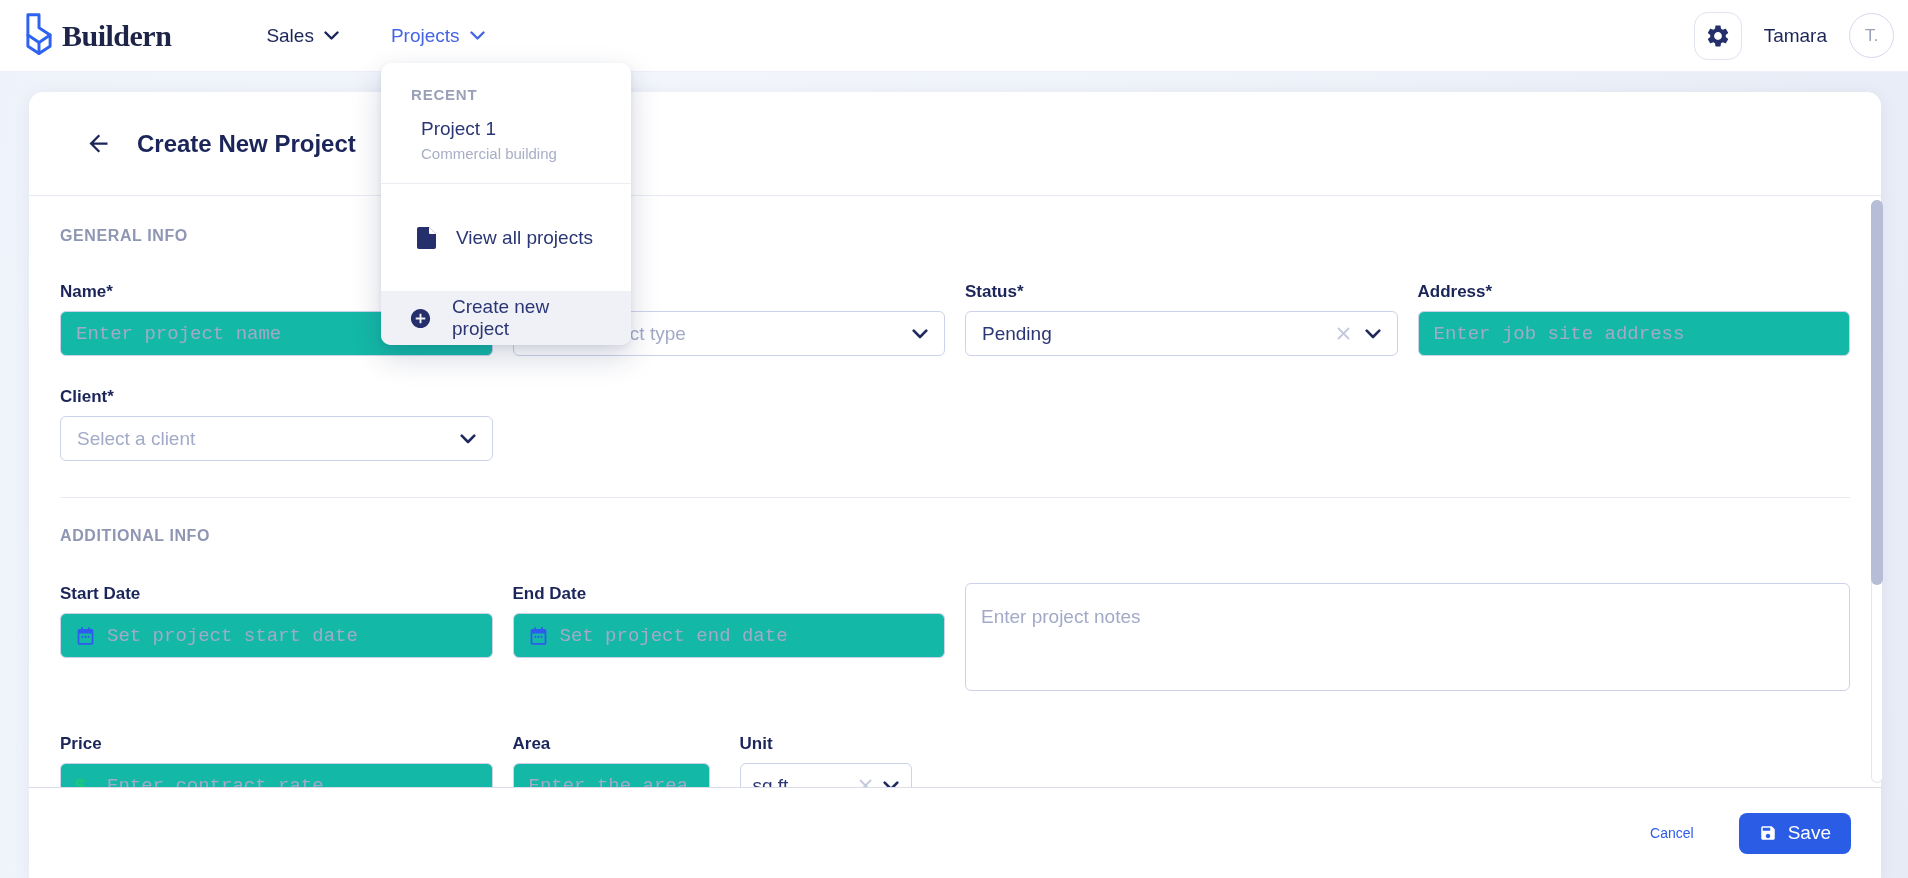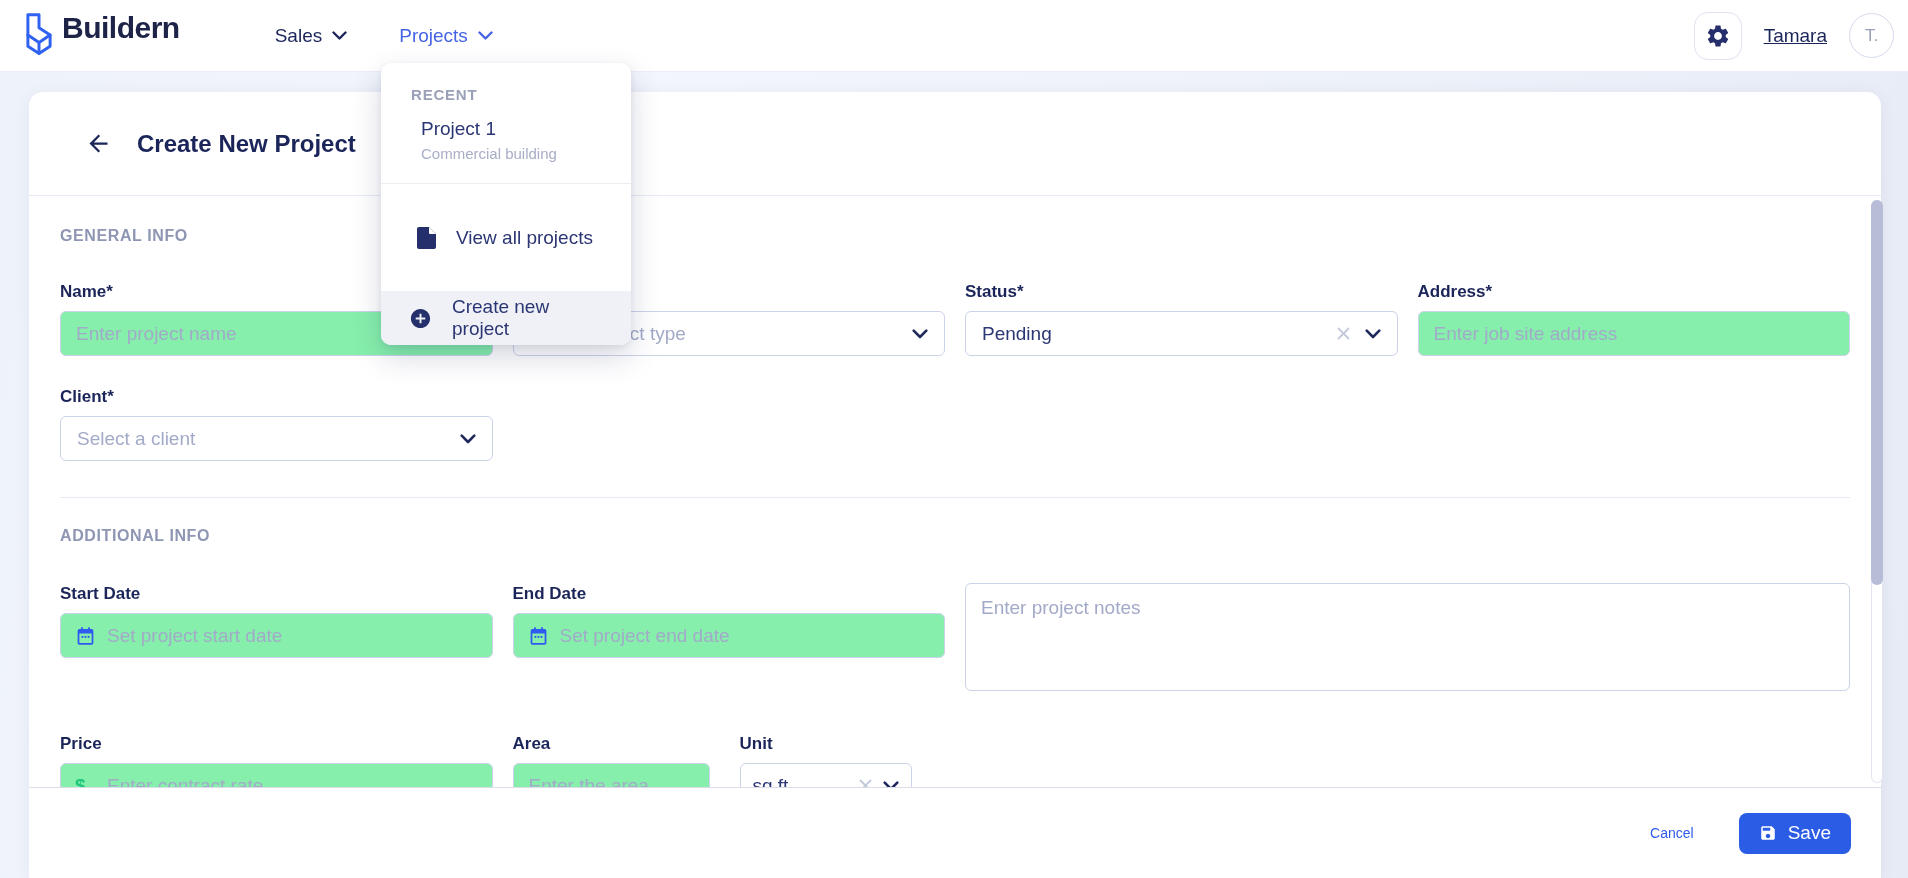--- a/index.html
+++ b/index.html
@@ -10,32 +10,32 @@
     position:relative;
     color:#1b2559;
   }
 
   
   .topbar {
     position:absolute; top:0; left:0; width:100%; height:72px;
     background:#fff; border-bottom:1px solid #eceff8;
     display:flex; align-items:center; padding:0 14px 0 20px;
   }
-  .logo { display:flex; align-items:flex-start; gap:4px; }
+  .logo { display:flex; align-items:center; gap:4px;font-family:Liberation Serif, serif; }
   .logo-text { font-size:30px; font-weight:700; color:#1e2447; letter-spacing:-0.5px; }
   .mainnav { display:flex; align-items:center; gap:52px; margin-left:95px; }
   .nav-item { display:flex; align-items:center; gap:10px; font-size:19px; cursor:pointer; }
   .nav-item.plain { color:#1b2559; }
   .nav-item.active { color:#4564e4; }
   .top-right { margin-left:auto; display:flex; align-items:center; gap:22px; }
   .gear-btn {
     width:48px; height:48px; border:1px solid #dfe3f2; border-radius:14px;
     background:#fff; display:flex; align-items:center; justify-content:center; cursor:pointer;
   }
-  .user-name { font-size:19px; color:#1b2559;text-decoration:underline; }
+  .user-name { font-size:19px; color:#1b2559; }
   .avatar {
     width:45px; height:45px; border-radius:50%; border:1px solid #d5daee; background:#fff;
     display:flex; align-items:center; justify-content:center;
     font-size:17px; color:#9aa0b8;
   }
 
   
   .card {
     position:absolute; left:29px; top:92px; width:1852px; height:786px;
     background:#fff; border-radius:14px 14px 0 0;
@@ -53,39 +53,39 @@
   .sec1 { padding-top:31px; padding-bottom:36px; border-bottom:1px solid #e8eaf3; }
   .sec2 { padding-top:29px; }
 
   .grid4 { display:grid; grid-template-columns:repeat(4,1fr); column-gap:20px; }
   .mt36 { margin-top:36px; } .mt30 { margin-top:30px; } .mt38 { margin-top:38px; }
 
   .field label { display:block; font-size:17px; font-weight:600; color:#1b2559; margin-bottom:9px; line-height:21px; }
   .label-spacer { height:30px; }
 
   .inp {
-    width:100%; height:45px; border:1px solid #ccd2e9; border-radius:6px; background:#86efac;
-    padding:0 15px; font-size:19px; color:#2b3674; font-family:Liberation Sans, sans-serif;
+    width:100%; height:45px; border:1px solid #ccd2e9; border-radius:6px; background:#14b8a6;
+    padding:0 15px; font-size:19px; color:#2b3674; font-family:Liberation Mono, monospace;
   }
   .inp::placeholder { color:#a2aac8; opacity:1; }
   .inp-wrap { position:relative; }
   .inp-wrap .lead-ico { position:absolute; left:15px; top:50%; transform:translateY(-50%); display:flex; }
   .inp-wrap .inp { padding-left:46px; }
 
   .sel {
     display:flex; align-items:center; height:45px; border:1px solid #ccd2e9; border-radius:6px;
     background:#fff; padding:0 16px; gap:14px; cursor:pointer;
   }
   .sel .val { flex:1; font-size:19px; color:#2b3674; white-space:nowrap; overflow:hidden; }
   .sel .val.ph { color:#a2aac8; }
   .clear-x { display:flex; cursor:pointer; }
 
   textarea.notes {
     width:100%; height:108px; border:1px solid #ccd2e9; border-radius:6px; background:#fff;
-    padding:13px 15px; font-size:19px; color:#2b3674; font-family:inherit; resize:none;
+    padding:22px 15px; font-size:19px; color:#2b3674; font-family:inherit; resize:none;
   }
   textarea.notes::placeholder { color:#a2aac8; opacity:1; }
 
   .au-row { display:flex; gap:30px; }
   .w-area { width:197px; } .w-unit { width:172px; }
 
   .dollar { color:#1fc77c; font-size:19px; font-weight:600; }
 
   
   .footer {

